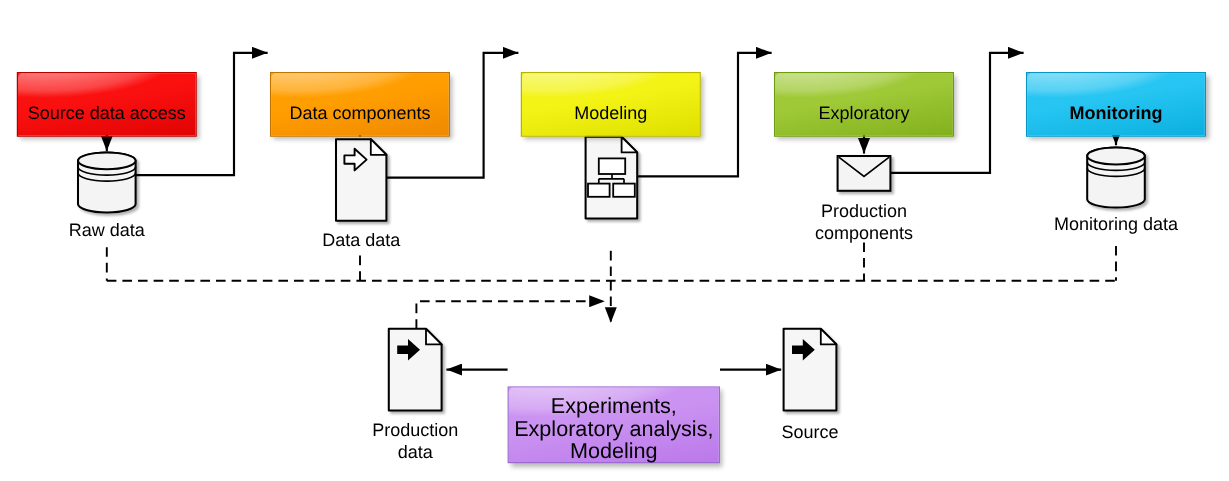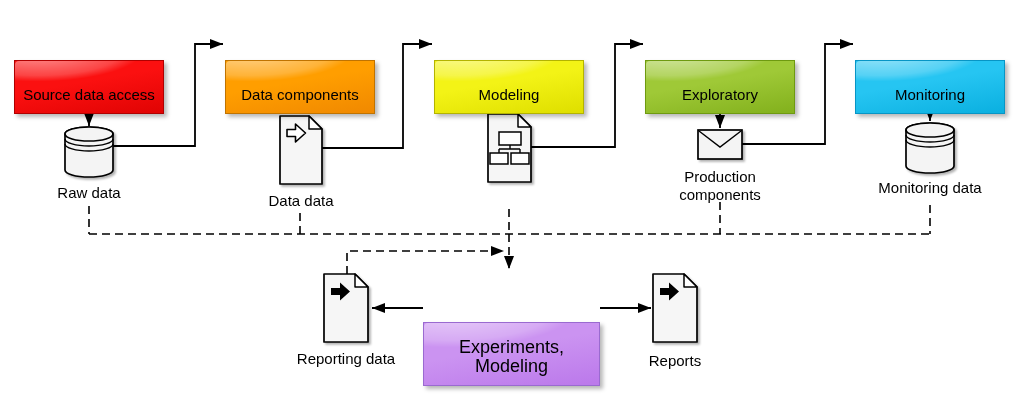--- a/index.html
+++ b/index.html
@@ -136,29 +136,30 @@
   </div>
   <div class="stage" style="left: 225px; --fill: #ff9e00; --fill-dark: #f18a00; --border: #c07300;">
     <span class="t">Data components</span>
   </div>
   <div class="stage" style="left: 434px; --fill: #f3f316; --fill-dark: #e0e000; --border: #b3b300;">
     <span class="t">Modeling</span>
   </div>
   <div class="stage" style="left: 645px; --fill: #9fc937; --fill-dark: #84b21e; --border: #6e9a10;">
     <span class="t">Exploratory</span>
   </div>
-  <div class="stage" style="left: 855px; --fill: #26c5f2; --fill-dark: #0cb1e1; --border: #0795c5;">
+  <div class="stage" style="left: 855px; font-weight: bold; --fill: #26c5f2; --fill-dark: #0cb1e1; --border: #0795c5;">
     <span class="t">Monitoring</span>
   </div>
 
   <div class="stage hub" style="--fill: #cb93f1; --fill-dark: #bc7aeb; --border: #9a6ad0;">
     <span class="t">Experiments,</span>
+    <span class="t">Exploratory analysis,</span>
     <span class="t">Modeling</span>
   </div>
 
   <div class="lbl" style="left:29px;  top:184px; width:120px">Raw data</div>
   <div class="lbl" style="left:241px; top:192px; width:120px">Data data</div>
   <div class="lbl" style="left:662px; top:168px; width:116px">Production components</div>
   <div class="lbl" style="left:870px; top:179px; width:120px">Monitoring data</div>
-  <div class="lbl" style="left:296px; top:349px; width:100px; line-height:19px">Reporting data</div>
-  <div class="lbl" style="left:625px; top:352px; width:100px">Reports</div>
+  <div class="lbl" style="left:296px; top:349px; width:100px; line-height:19px">Production data</div>
+  <div class="lbl" style="left:625px; top:352px; width:100px">Source</div>
 
 </div>
 
 </body></html>

